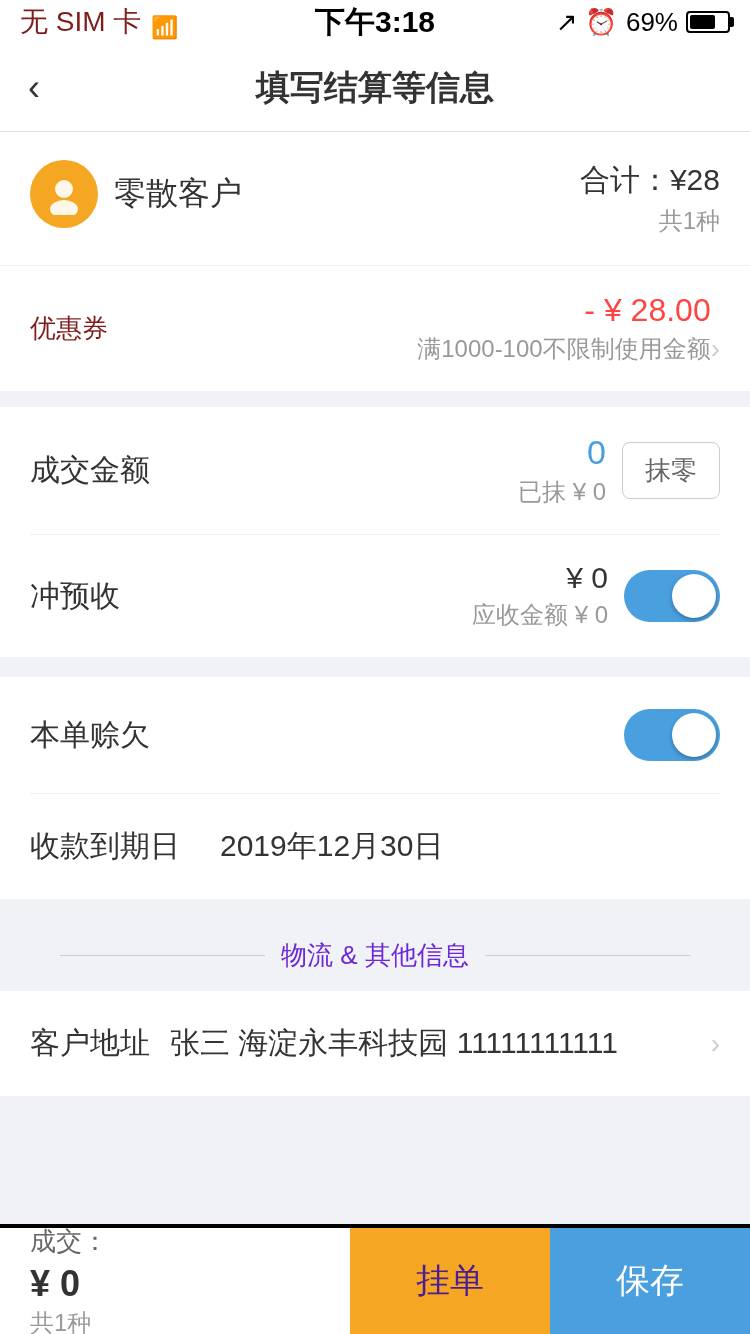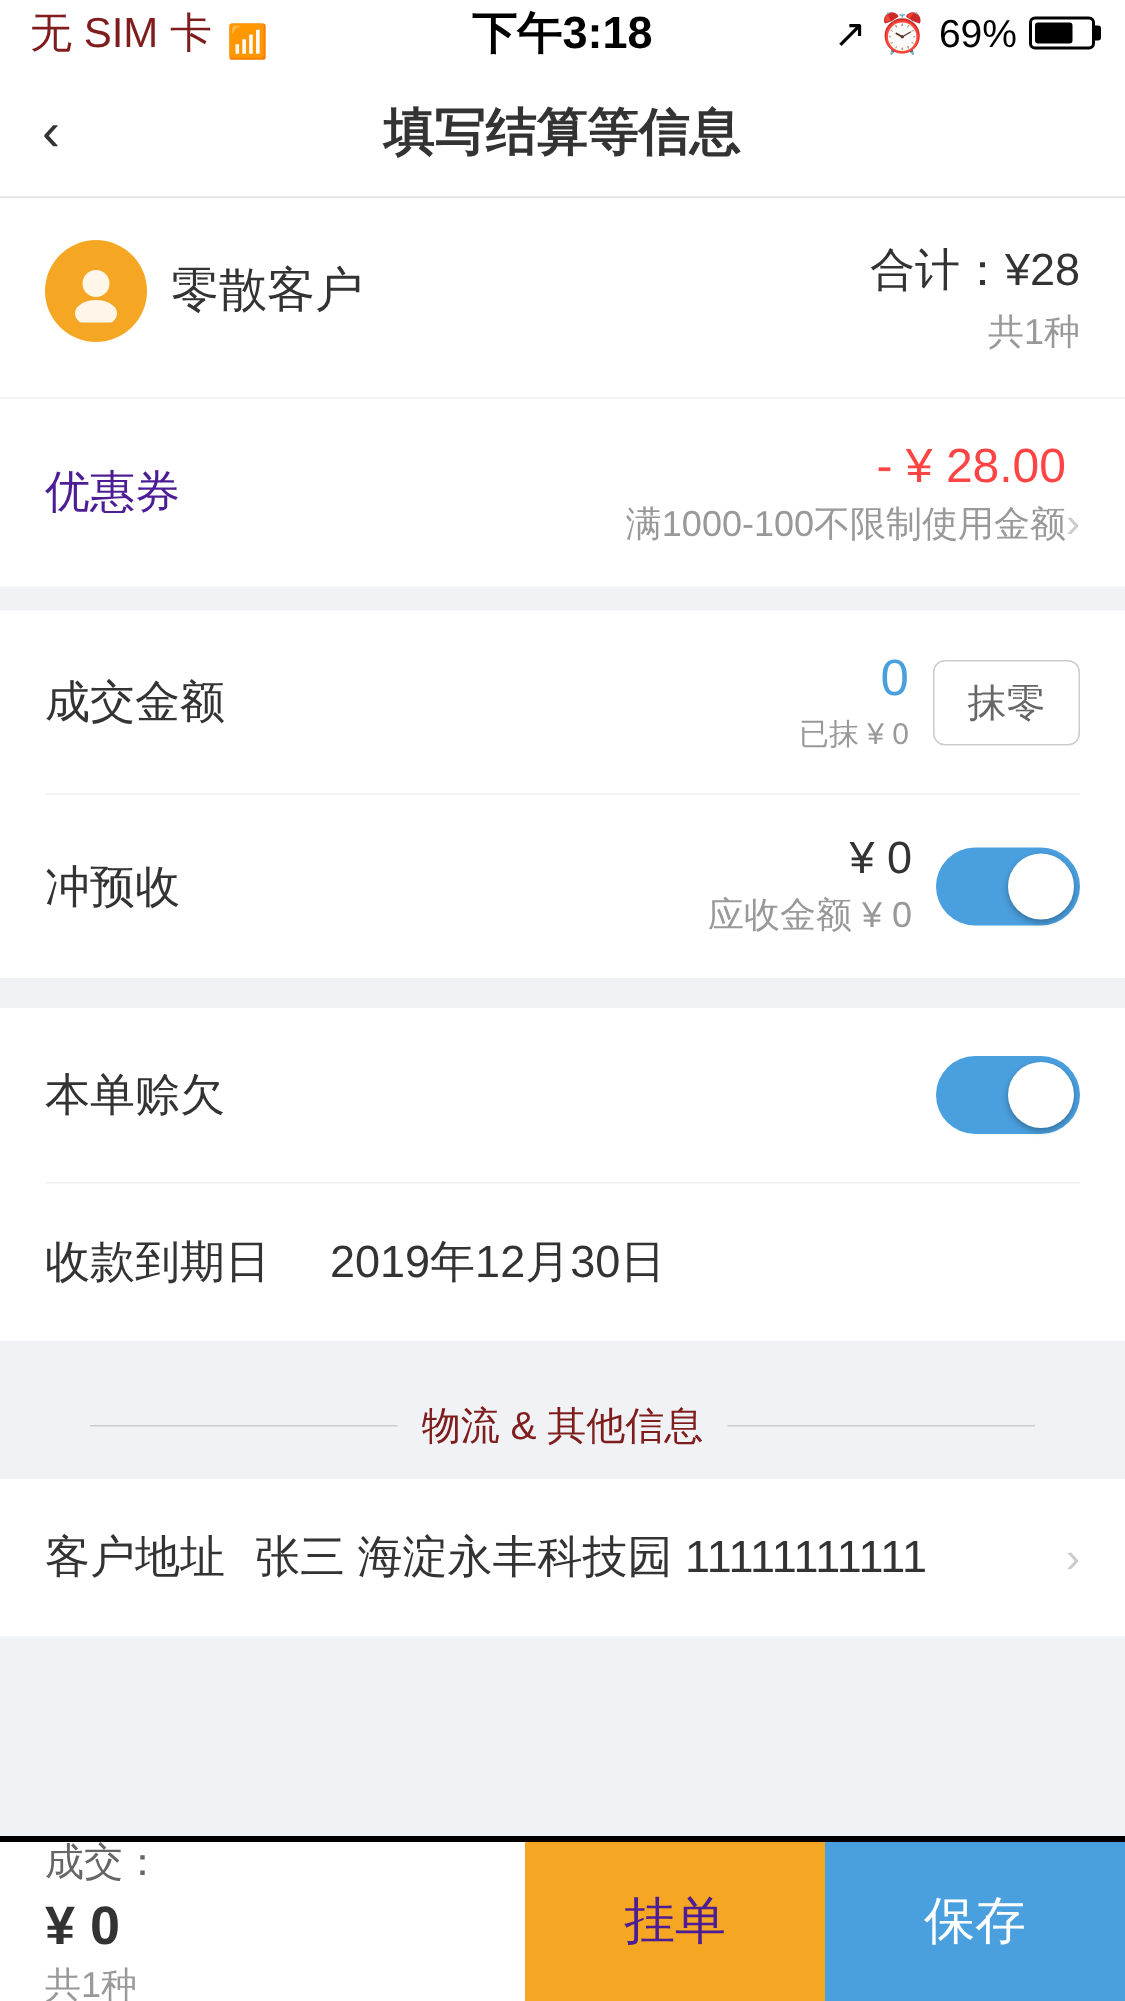--- a/index.html
+++ b/index.html
@@ -154,22 +154,22 @@
     
     .coupon-row {
       display: flex;
       align-items: center;
       justify-content: space-between;
       padding: 26px 30px;
       background: #fff;
       border-top: 1px solid #f0f0f0;
     }
     .coupon-label {
-      font-size: 30px;
-      color: #4c1d95;
+      font-size: 26px;
+      color: #7f1d1d;
     }
     .coupon-right {
       display: flex;
       align-items: flex-end;
       gap: 0;
     }
     .coupon-right-content {
       text-align: right;
     }
     .coupon-discount {
@@ -216,21 +216,21 @@
     }
     .amount-value-col {
       text-align: right;
     }
     .amount-value {
       font-size: 34px;
       color: #4a9fde;
       font-weight: 500;
     }
     .amount-sub {
-      font-size: 20px;
+      font-size: 24px;
       color: #999;
       margin-top: 4px;
     }
     .round-btn {
       border: 1px solid #ccc;
       border-radius: 8px;
       padding: 10px 22px;
       font-size: 26px;
       color: #666;
       background: #fff;
@@ -338,21 +338,21 @@
       width: 100%;
       padding: 0 60px;
     }
     .divider-line {
       flex: 1;
       height: 1px;
       background: #ccc;
     }
     .logistics-text {
       font-size: 26px;
-      color: #7f1d1d;
+      color: #6d28d9;
     }
 
     
     .address-section {
       background: #fff;
       padding: 0 30px;
     }
     .address-row {
       display: flex;
       align-items: center;

